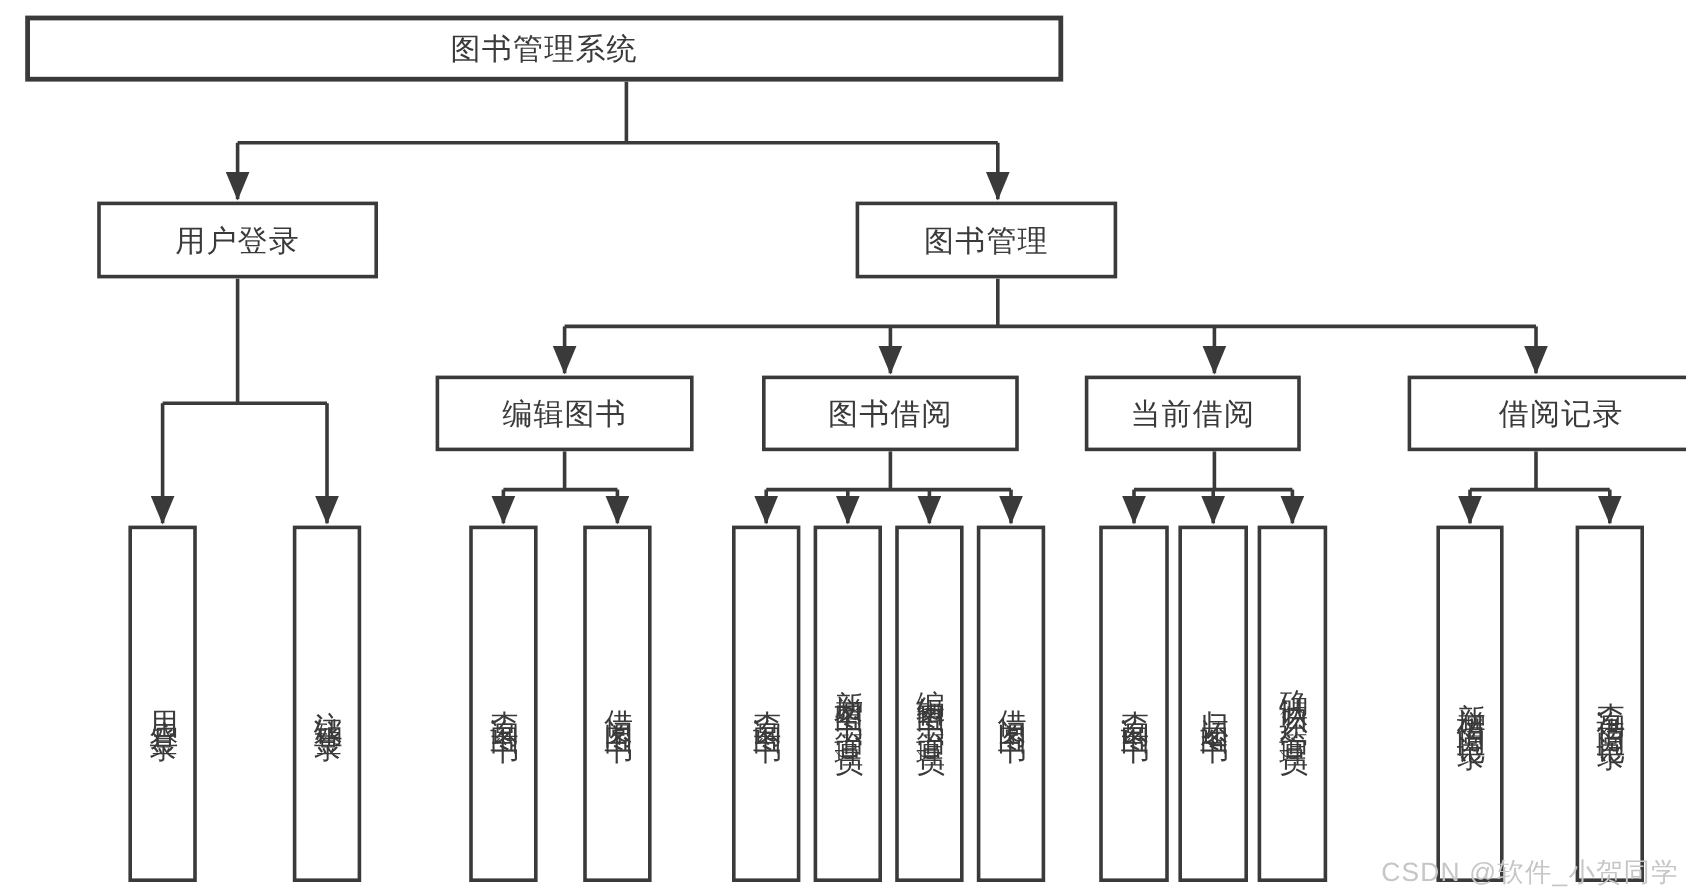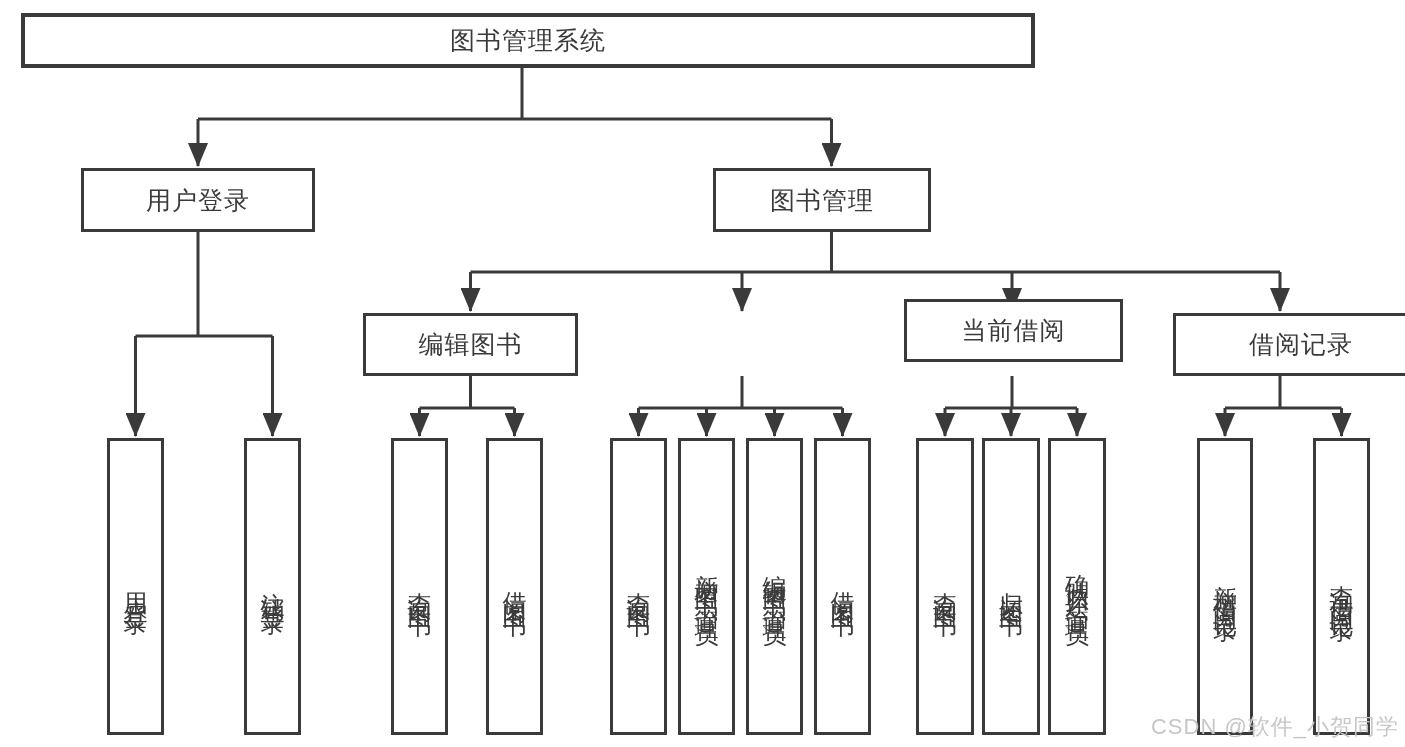--- a/index.html
+++ b/index.html
@@ -33,28 +33,28 @@
   .node.leaf{top:438px;height:297px;width:57px;}
   .node.leaf .lbl{
     writing-mode:vertical-rl;
     text-orientation:upright;
     font-size:24px;
     letter-spacing:7px;
     white-space:nowrap;
     line-height:1;
   }
   
-  #n-root{left:21px;top:13px;width:1014px;height:55px;}
+  #n-root{left:21px;top:13px;width:865px;height:55px;}
   
   #n-user-login-branch{left:81px;top:168px;width:234px;height:64px;}
   #n-book-mgmt{left:713px;top:168px;width:218px;height:64px;}
   
   #n-new-book-rec{left:363px;top:313px;width:215px;height:63px;}
   #n-book-borrow{left:635px;top:313px;width:214px;height:63px;}
-  #n-current-borrow{left:904px;top:299px;width:219px;height:63px;}
+  #n-current-borrow{left:904px;top:313px;width:180px;height:63px;}
   #n-borrow-records{left:1173px;top:313px;width:256px;height:63px;}
   
   #n-leaf-user-login{left:107px;}
   #n-leaf-logout{left:244px;}
   #n-leaf-query1{left:391px;}
   #n-leaf-borrow1{left:486px;}
   #n-leaf-query2{left:610px;}
   #n-leaf-add-book{left:678px;}
   #n-leaf-edit-book{left:746px;}
   #n-leaf-borrow2{left:814px;}
@@ -139,20 +139,23 @@
   <div class="node" id="n-user-login-branch">
     <span class="lbl">用户登录</span>
   </div>
   <div class="node" id="n-book-mgmt">
     <span class="lbl">图书管理</span>
   </div>
 
   <div class="node" id="n-new-book-rec">
     <span class="lbl">编辑图书</span>
   </div>
+  <div class="node" id="n-book-borrow">
+    <span class="lbl">图书借阅</span>
+  </div>
   <div class="node" id="n-current-borrow">
     <span class="lbl">当前借阅</span>
   </div>
   <div class="node" id="n-borrow-records">
     <span class="lbl">借阅记录</span>
   </div>
 
   <div class="node leaf" id="n-leaf-user-login">
     <span class="lbl">用户登录</span>
   </div>

